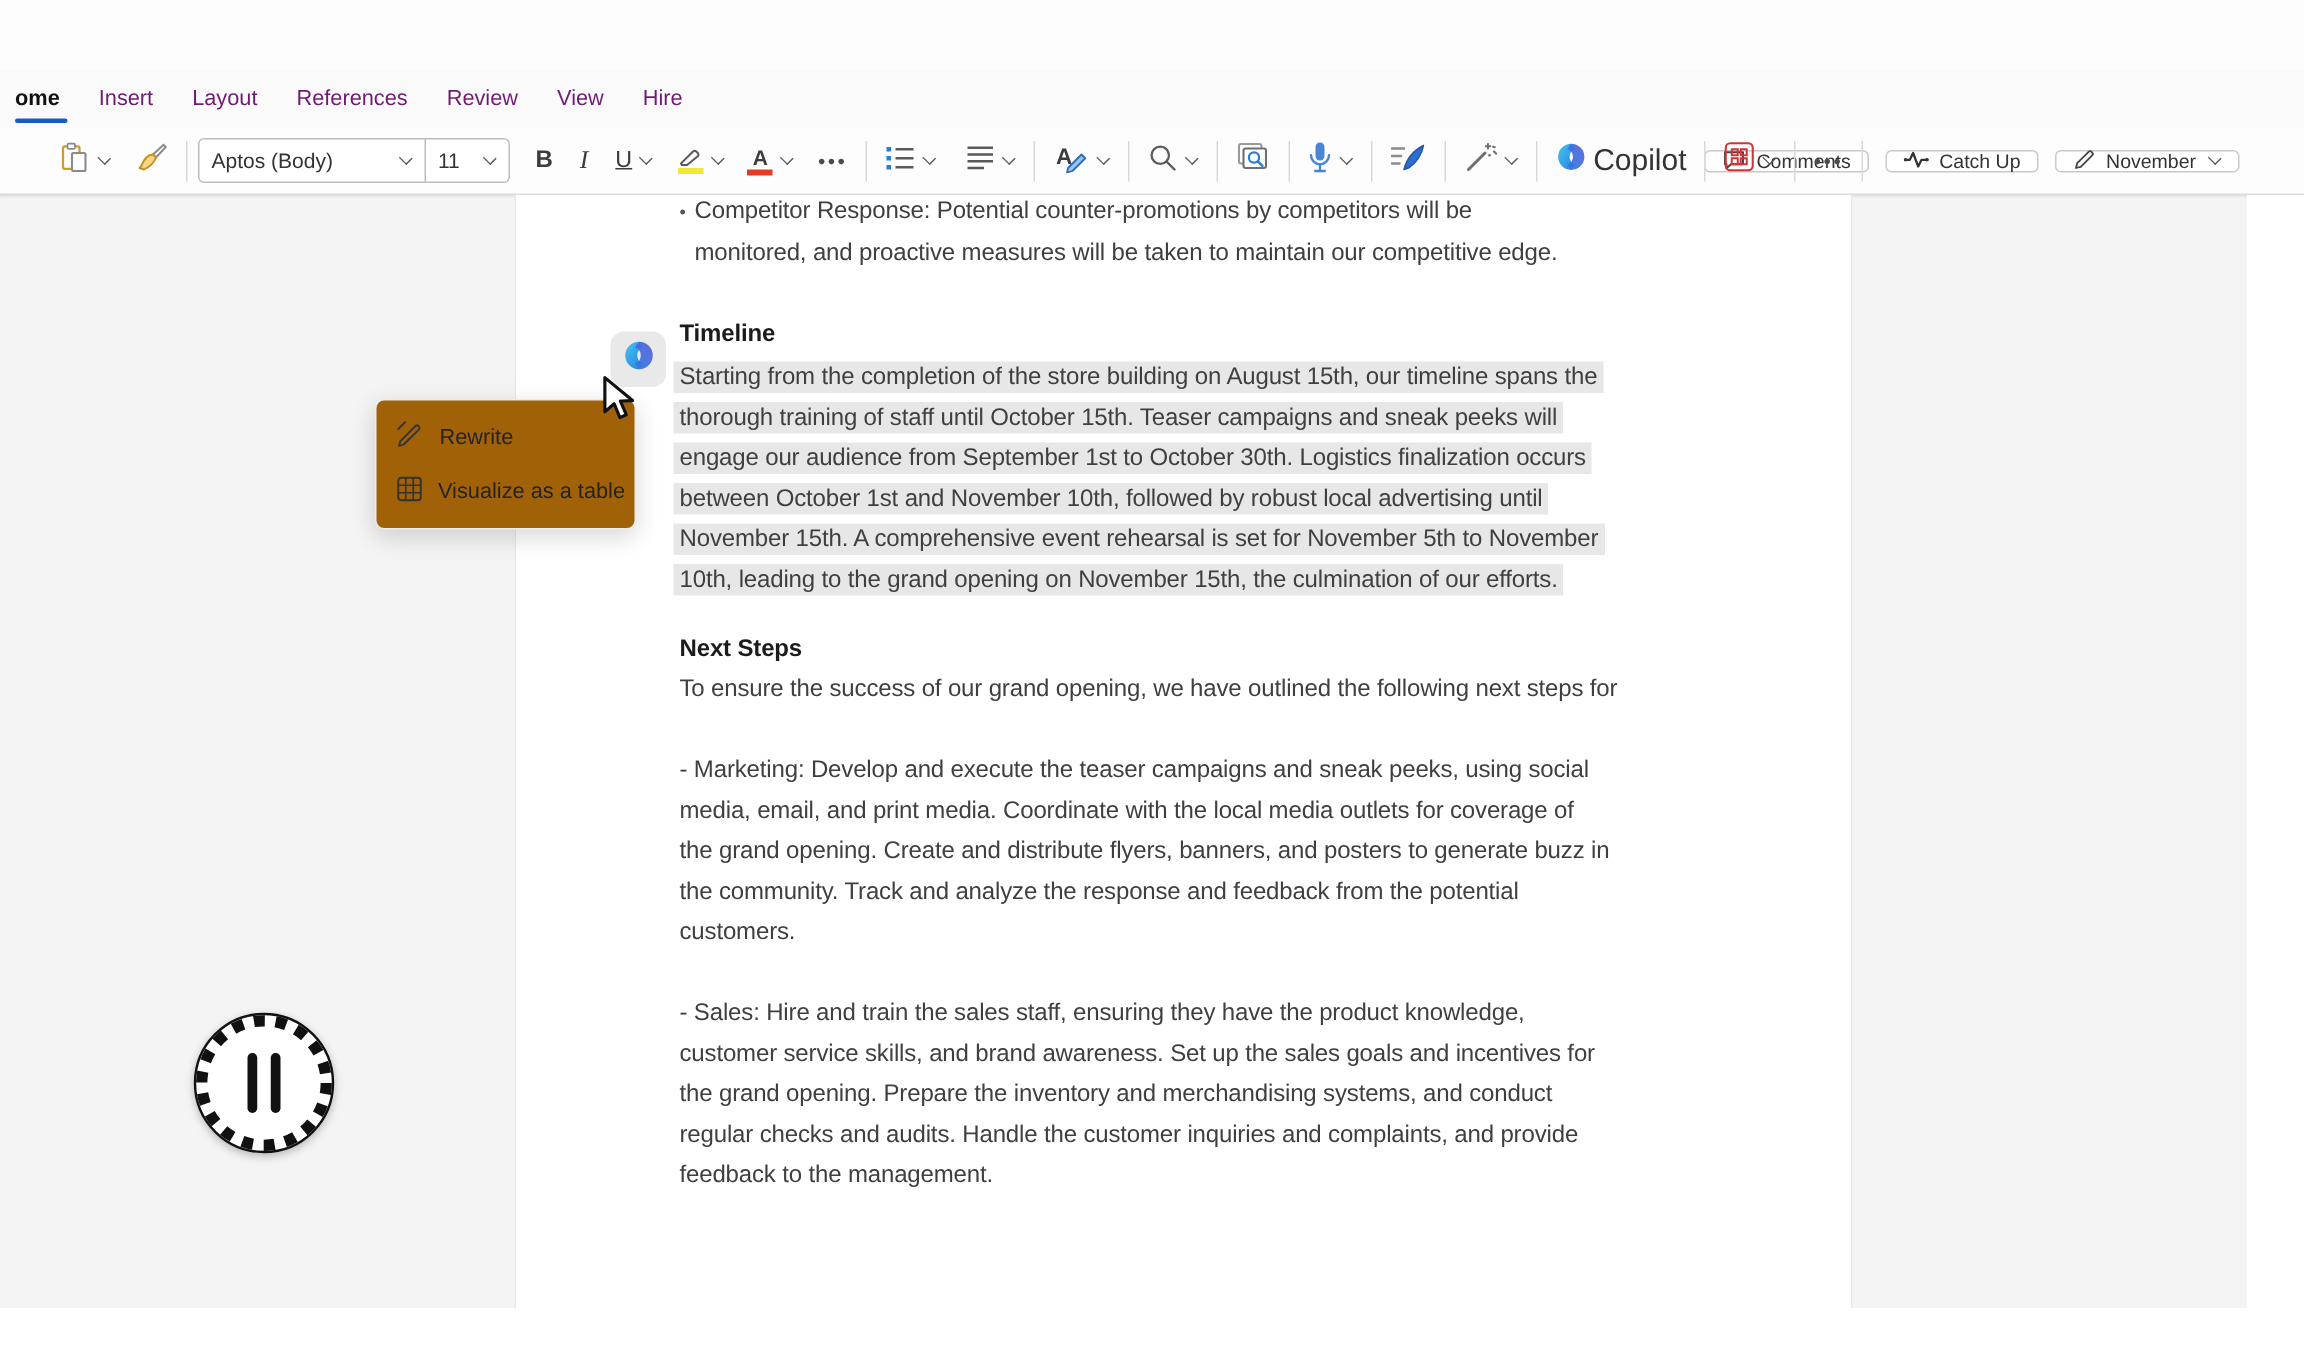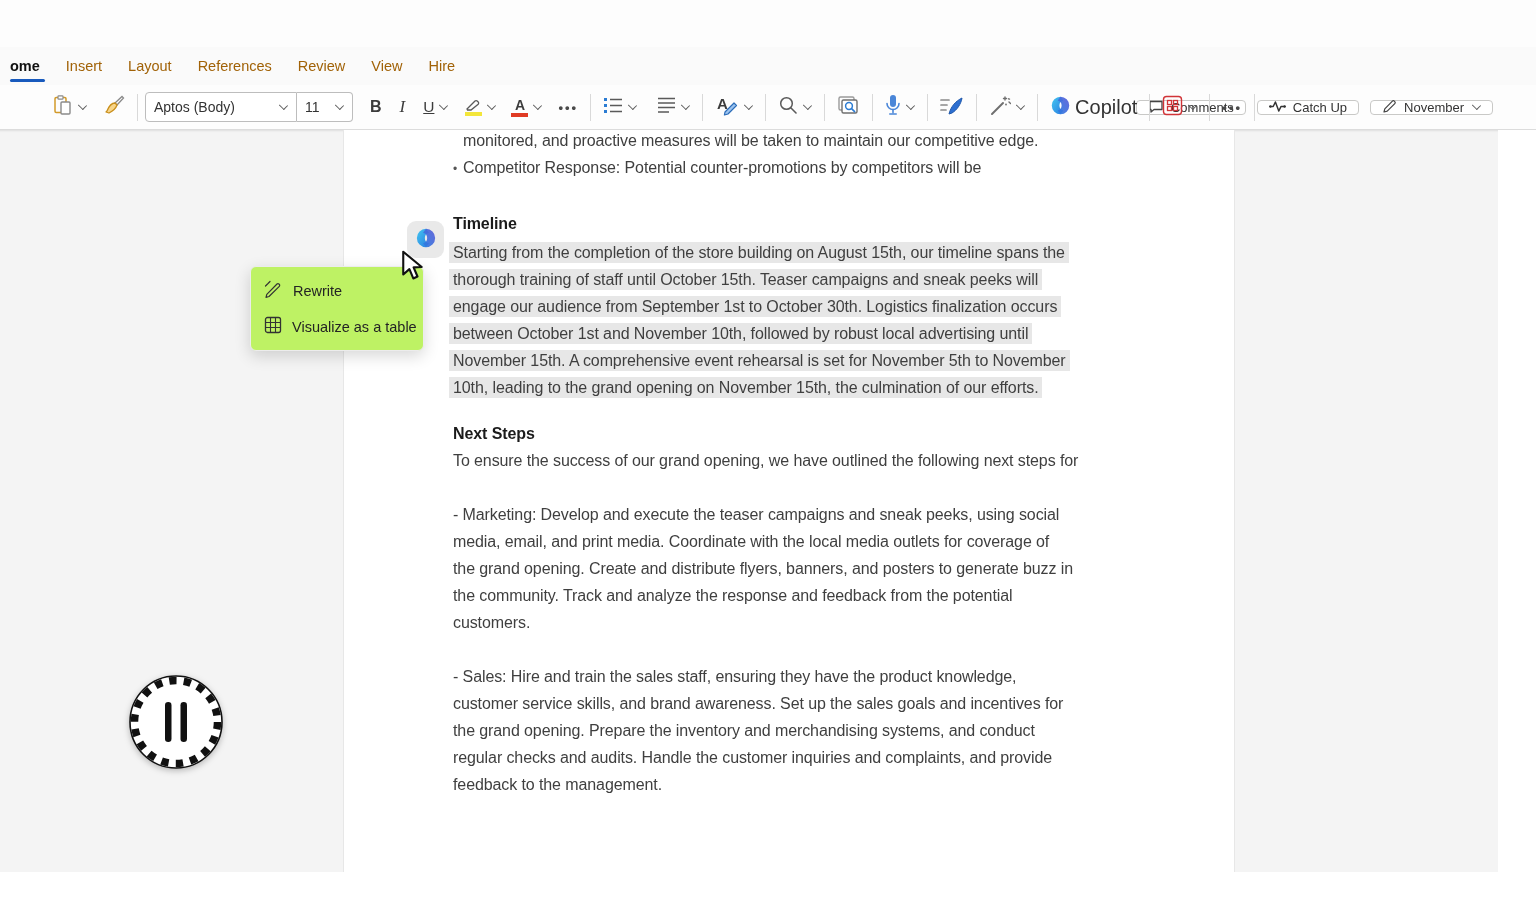--- a/index.html
+++ b/index.html
@@ -7,30 +7,30 @@
     font-family:"Liberation Sans", sans-serif; }
   .app { position:relative; width:1536px; height:910px; }
 
   
   .ribbon { position:absolute; left:0; top:0; width:1536px; height:130px;
     background:#fdfdfd; border-bottom:1px solid #dcdcdc; z-index:2; }
   .menu-row { position:absolute; left:0; top:47px; width:1536px; height:38px;
     display:flex; align-items:center; background:#fafafa; }
   .tabs { display:flex; align-items:stretch; height:38px; padding-left:2px; }
   .tab { position:relative; display:flex; align-items:center; padding:0 13px;
-    font-size:14.5px; color:#a16207; cursor:default; }
+    font-size:14.5px; color:#701a75; cursor:default; }
   .tab.active { font-weight:700; color:#111; }
   .tab.active .underline { position:absolute; left:8px; right:8px; bottom:3px;
     height:3px; border-radius:2px; background:#185abd; }
   .right-actions { position:absolute; right:43px; top:53px; display:flex; gap:11px; }
   .pill { display:flex; align-items:center; gap:7px; height:15px; padding:0 11px;
     border:1px solid #c9c9c7; border-radius:4px; background:#fff; font-size:13px;
     color:#333; white-space:nowrap; }
   .toolbar-row { position:absolute; left:0; top:85px; width:1536px; height:44px;
-    display:flex; align-items:center; padding-left:47px; }
+    display:flex; align-items:center; padding-left:34px; }
   .tbtn { display:flex; align-items:center; gap:4px; padding:4px 5px; border-radius:4px;
     color:#4a4a4a; }
   .chev { width:7px; height:7px; border-right:1.5px solid #5a5a5a;
     border-bottom:1.5px solid #5a5a5a; transform:rotate(45deg) scale(1,.85);
     display:inline-block; margin:-4px 1px 0 2px; }
   .sep { width:1px; height:27px; background:#d9d9d9; margin:0 7px; flex:none; }
   .combo { display:flex; align-items:center; height:30px; border:1px solid #bdbdbd;
     background:#fff; padding:0 8px; font-size:14px; color:#333; }
   .combo.first { border-radius:4px 0 0 4px; width:152px; justify-content:space-between; }
   .combo.second { border-radius:0 4px 4px 0; border-left:none; width:56px;
@@ -61,21 +61,21 @@
   .right-strip { position:absolute; left:1498px; top:130px; width:38px; height:780px;
     background:#fff; }
   .bottom-strip { position:absolute; left:0; top:872px; width:1536px; height:38px;
     background:#fff; }
 
   
   .copilot-badge { position:absolute; left:407px; top:221px; width:37px; height:37px;
     border-radius:9px; background:#e9e9e9; display:flex; align-items:center;
     justify-content:center; z-index:5; }
   .context-menu { position:absolute; left:250px; top:266px; width:174px; z-index:6;
-    background:#bef264; border:1px solid #ececec; border-radius:6px; padding:6px 0;
+    background:#a16207; border:1px solid #ececec; border-radius:6px; padding:6px 0;
     box-shadow:0 5px 16px rgba(0,0,0,.16); }
   .menu-item { display:flex; align-items:center; gap:10px; padding:7px 13px;
     font-size:14.5px; color:#242424; white-space:nowrap; }
   .cursor { position:absolute; left:401px; top:250px; z-index:7; }
   .pause-wrap { position:absolute; left:127px; top:673px; width:98px; height:98px;
     z-index:7; filter:drop-shadow(0 2px 3px rgba(0,0,0,.25)); }
 </style>
 </head>
 <body>
 
@@ -330,22 +330,22 @@
       </div>
       <div class="sep"></div>
     </div>
   </div>
 
   <div class="canvas">
     <div class="page">
       <div class="doc">
 
         <div>
+          <div class="line b-line"><span class="bullet">•</span><span>Competitor Response: Potential counter-promotions by competitors will be</span></div>
           <div class="line b-line"><span>monitored, and proactive measures will be taken to maintain our competitive edge.</span></div>
-          <div class="line b-line"><span class="bullet">•</span><span>Competitor Response: Potential counter-promotions by competitors will be</span></div>
         </div>
 
         <div class="line h-line mt17">Timeline</div>
 
         <div class="hl-para">
           <div class="line"><span>Starting from the completion of the store building on August 15th, our timeline spans the</span></div>
           <div class="line"><span>thorough training of staff until October 15th. Teaser campaigns and sneak peeks will</span></div>
           <div class="line"><span>engage our audience from September 1st to October 30th. Logistics finalization occurs</span></div>
           <div class="line"><span>between October 1st and November 10th, followed by robust local advertising until</span></div>
           <div class="line"><span>November 15th. A comprehensive event rehearsal is set for November 5th to November</span></div>

